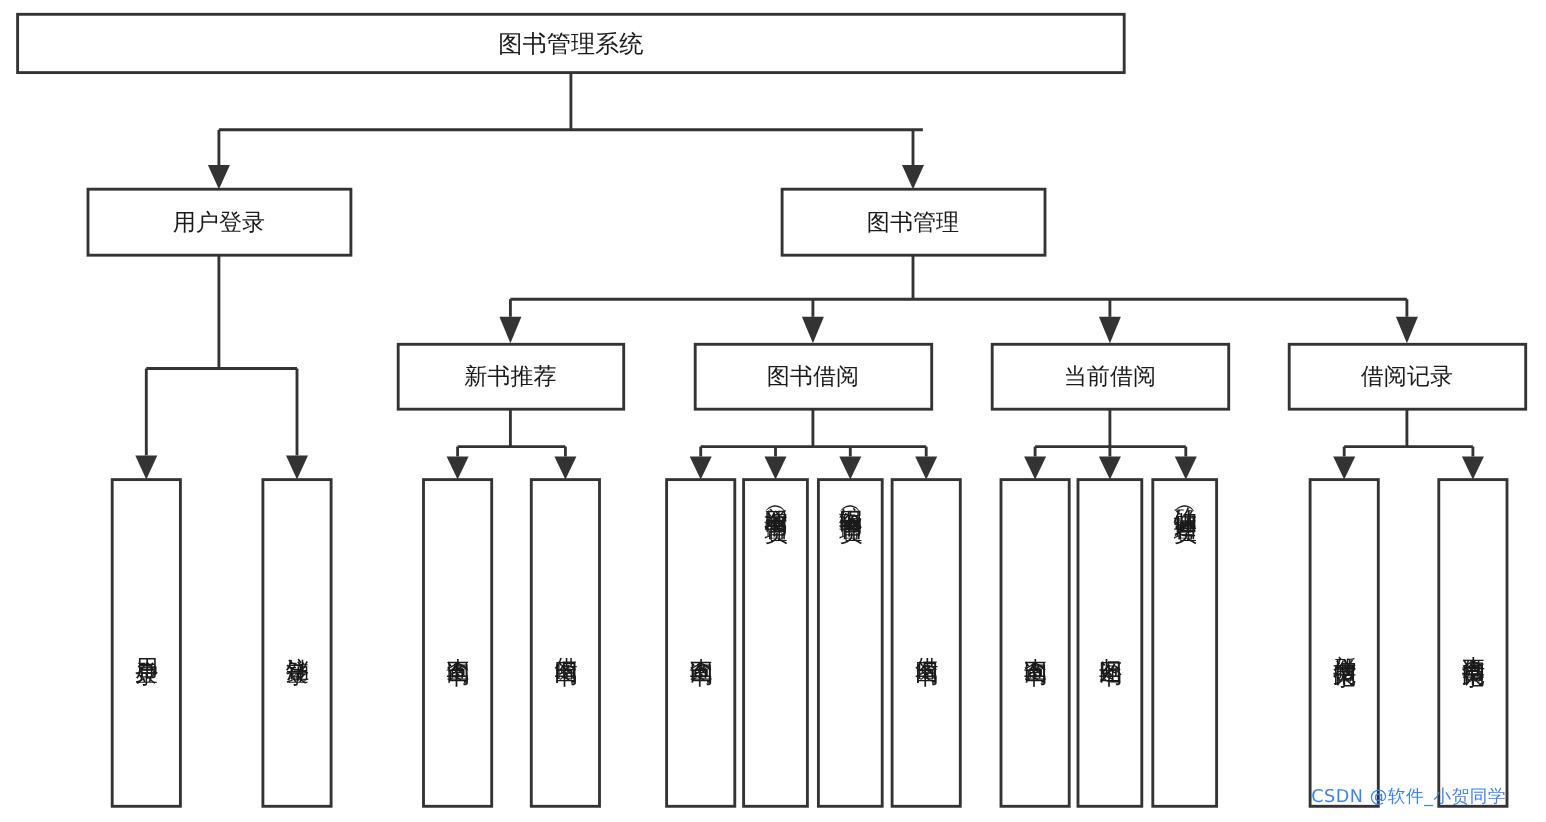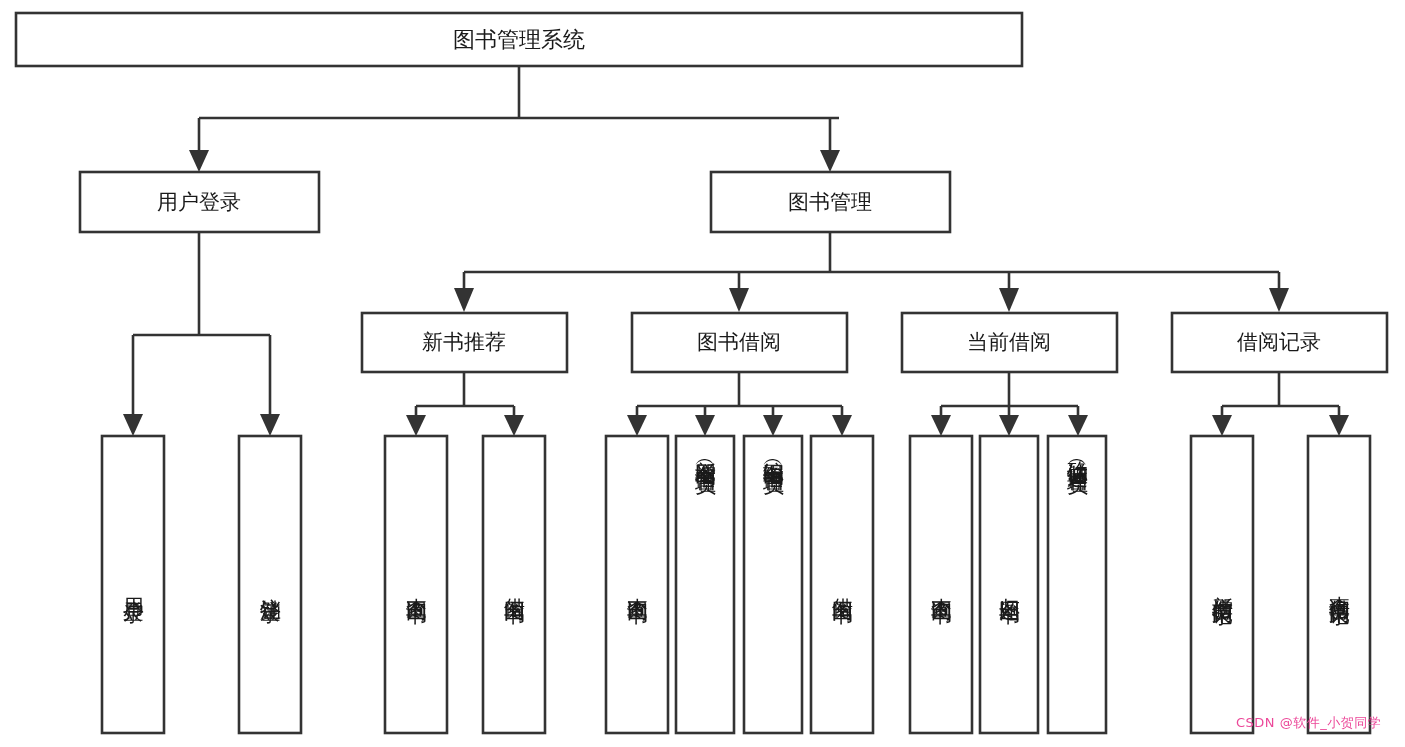--- a/index.html
+++ b/index.html
@@ -67,25 +67,24 @@
     line-height: 1;
     white-space: nowrap;
     display: flex;
     align-items: center;
     justify-content: center;
     pointer-events: none;
   }
   .watermark {
     position: absolute;
     font-family: "DejaVu Sans", "Liberation Sans", sans-serif;
-    font-size: 13px;
-    color: #ec4899;
+    font-size: 16px;
+    color: #3b82f6;
     white-space: nowrap;
     letter-spacing: 0.5px;
-    padding-left: 44px;
   }
 </style>
 </head>
 <body>
 
 <div id="diagram-root">
 
   <svg id="tree-svg" viewBox="0 0 1405 747">
 
     <g>

